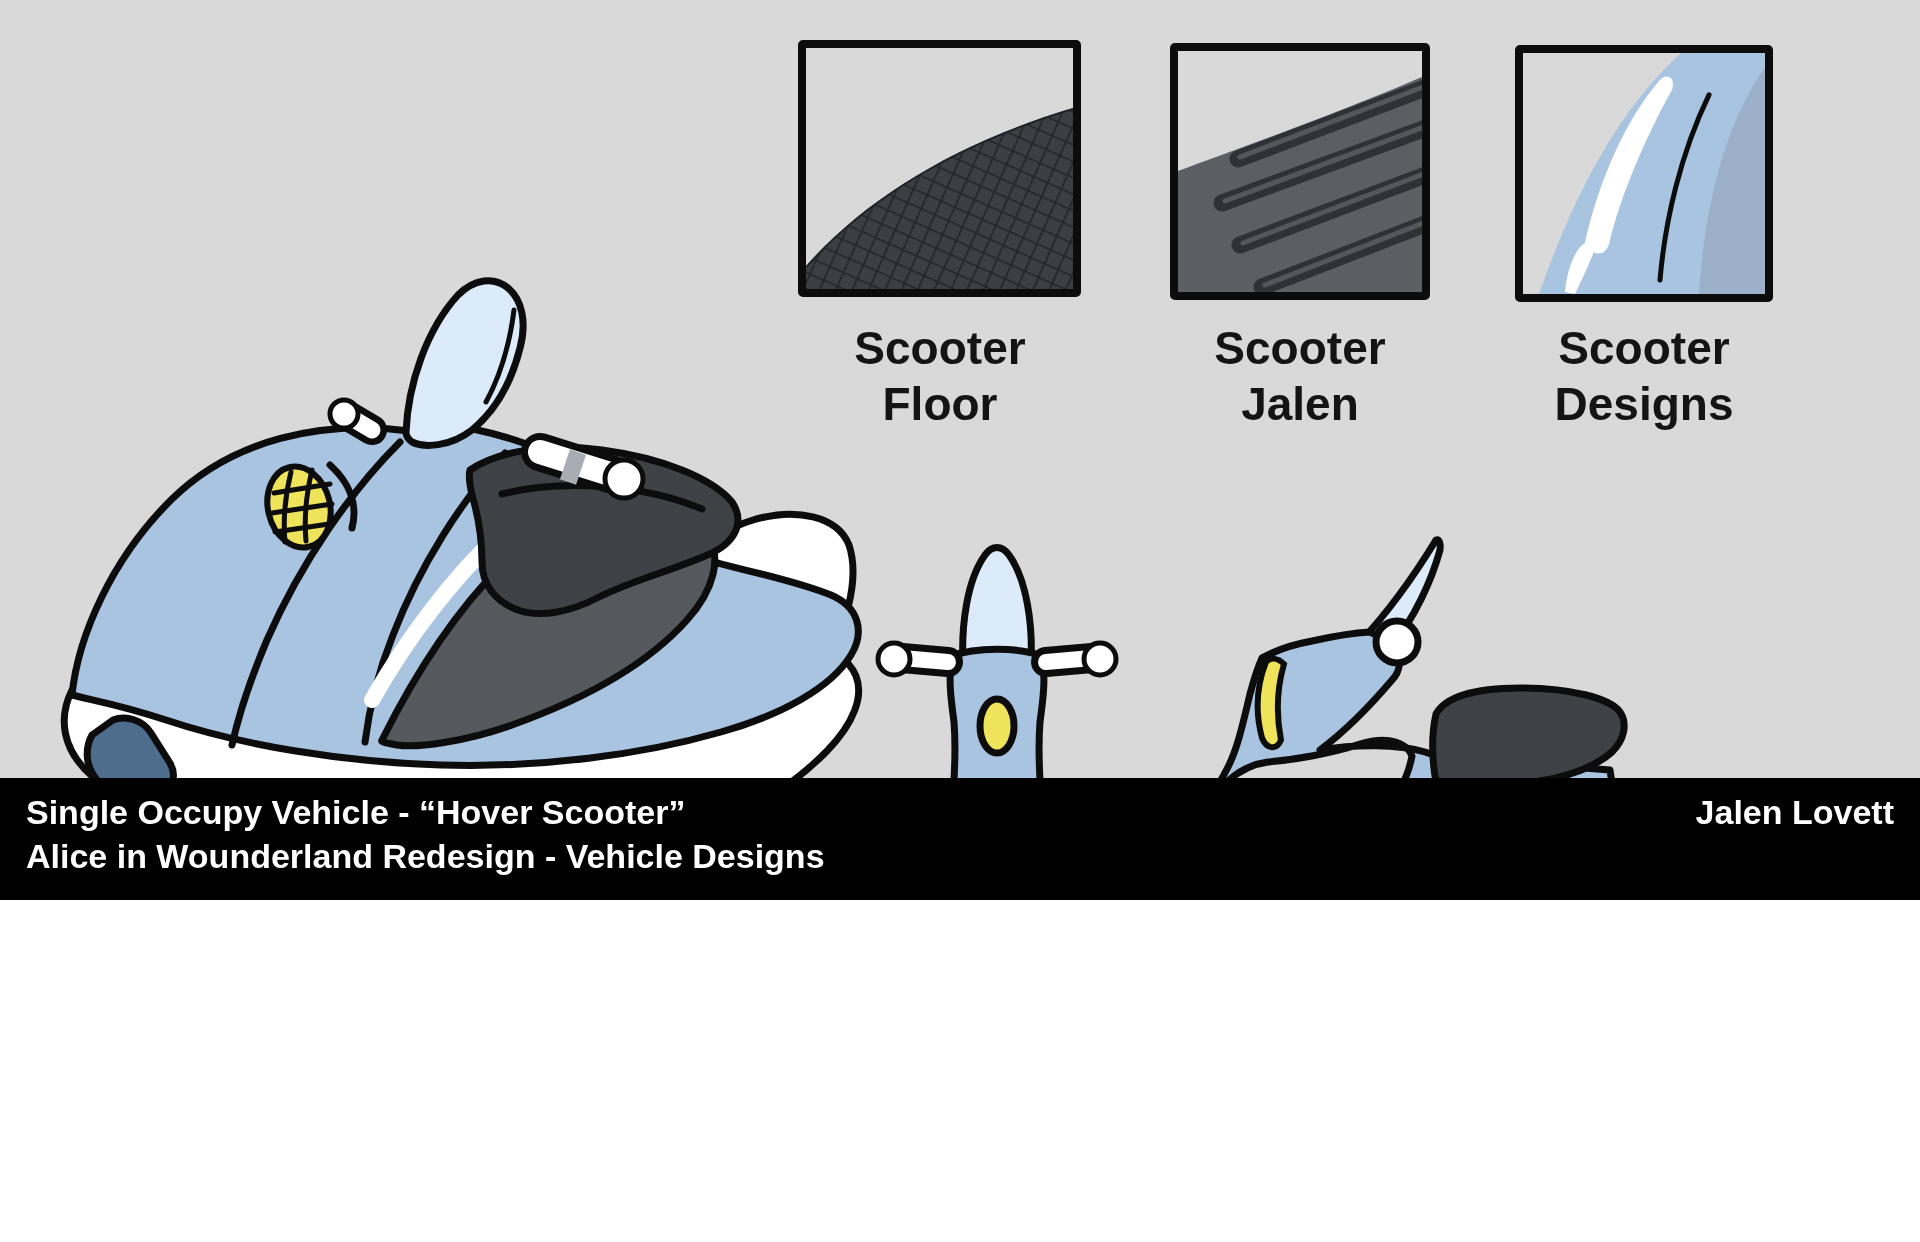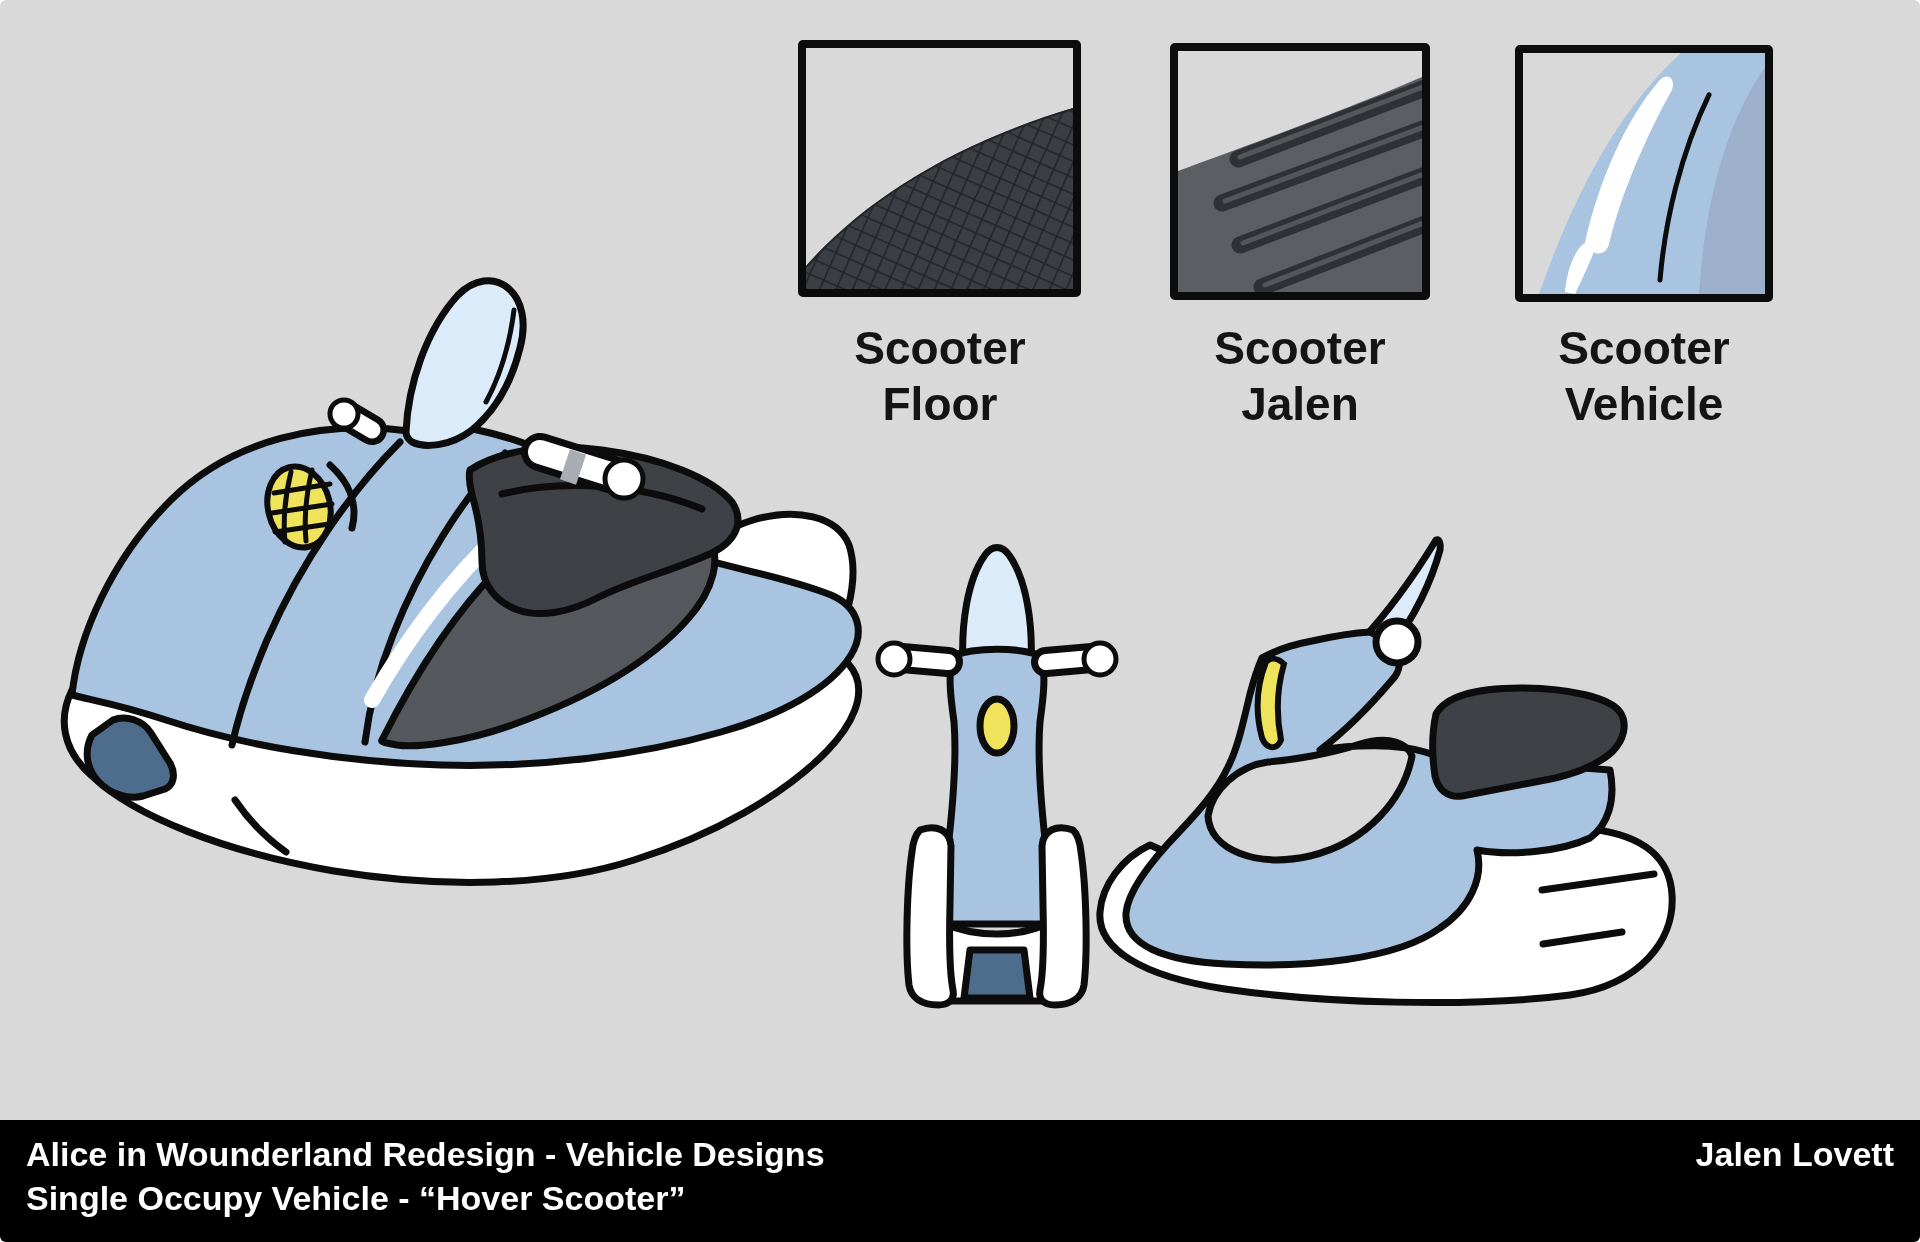--- a/index.html
+++ b/index.html
@@ -5,22 +5,22 @@
   :root{
     --c-bg:#d9d9d9; --c-ink:#0c0c0c; --c-body_blue:#a9c4e1; --c-windshield_blue:#dcebfa;
     --c-seat_gray:#3e4247; --c-floor_gray:#55585d; --c-swatch_floor_gray:#5b5f64;
     --c-groove_dark:#2e3237; --c-groove_light:#53575c; --c-accent_yellow:#f0e35c;
     --c-vent_slate:#4e6d8d; --c-white:#ffffff; --c-footer_bg:#000000; --c-footer_text:#ffffff;
     --c-label_text:#141414; --c-surface_shade_blue:#9cb0ca; --c-mesh_dark:#3b3f44;
     --c-mesh_line:#212429; --c-grip_gray:#a8adb3;
   }
   html,body{margin:0;padding:0;}
   .page{
-    position:relative; width:1920px; height:1242px; overflow:hidden;
-    background:var(--c-bg); font-family:"Liberation Sans", sans-serif;border-radius:6px;
+    position:relative; width:1920px; height:900px; overflow:hidden;
+    background:var(--c-bg); font-family:"Liberation Sans", sans-serif;
   }
   .swatch{
     position:absolute; box-sizing:border-box;
     border:8px solid var(--c-ink); border-radius:5px; background:var(--c-bg); overflow:hidden;
   }
   .swatch svg{display:block; width:100%; height:100%;}
   .swatch-label{
     position:absolute; width:320px; text-align:center;
     font-size:46px; font-weight:bold; line-height:56px; color:var(--c-label_text);
     letter-spacing:0px;
@@ -106,21 +106,21 @@
   <div class="swatch-label" style="left:780px; top:320px;">
     <div>Scooter</div>
     <div>Floor</div>
   </div>
   <div class="swatch-label" style="left:1140px; top:320px;">
     <div>Scooter</div>
     <div>Jalen</div>
   </div>
   <div class="swatch-label" style="left:1484px; top:320px;">
     <div>Scooter</div>
-    <div>Vehicle</div>
+    <div>Designs</div>
   </div>
 
   <svg class="view-svg" style="left:50px; top:250px; width:840px; height:650px;" viewBox="50 250 840 650">
 
     <g>
       <path class="f-white ink" d="M 72,690 C 58,718 62,750 92,776 C 134,816 224,852 334,871
         C 444,889 554,886 634,860 C 714,835 784,795 827,751 C 854,723 864,696 856,676
         C 848,657 828,648 806,645 C 700,690 400,720 230,700 C 150,692 100,690 72,690 Z"></path>
       <path class="ink nofill" d="M 235,800 C 250,822 266,838 286,852"></path>
     </g>
@@ -255,21 +255,21 @@
          C 1448,798 1438,790 1435,776 C 1432,756 1432,732 1436,714 Z"></path>
 
     <circle cx="1397" cy="642" r="21" class="f-white ink"></circle>
 
     <path class="f-yellow" stroke="var(--c-ink)" stroke-width="6" d="M 1266,662 C 1257,685 1255,712 1262,738 C 1267,750 1277,750 1281,740
          C 1276,714 1277,688 1284,664 C 1278,658 1271,657 1266,662 Z"></path>
   </svg>
 
   <div class="footer">
     <div class="col left">
+      <div>Single Occupy Vehicle - “Hover Scooter”</div>
       <div>Alice in Wounderland Redesign - Vehicle Designs</div>
-      <div>Single Occupy Vehicle - “Hover Scooter”</div>
     </div>
     <div class="col right">
       <div>Jalen Lovett</div>
     </div>
   </div>
 
 </div>
 
 </body></html>

